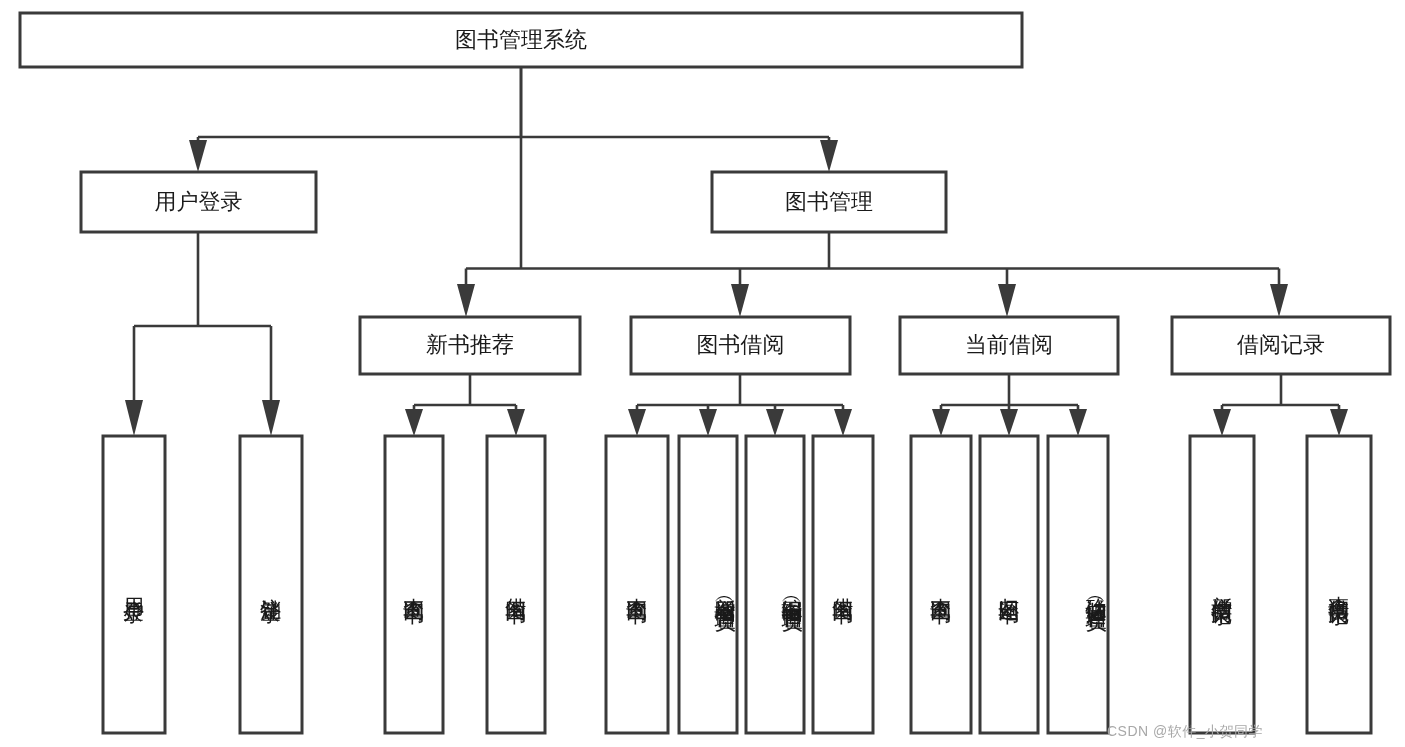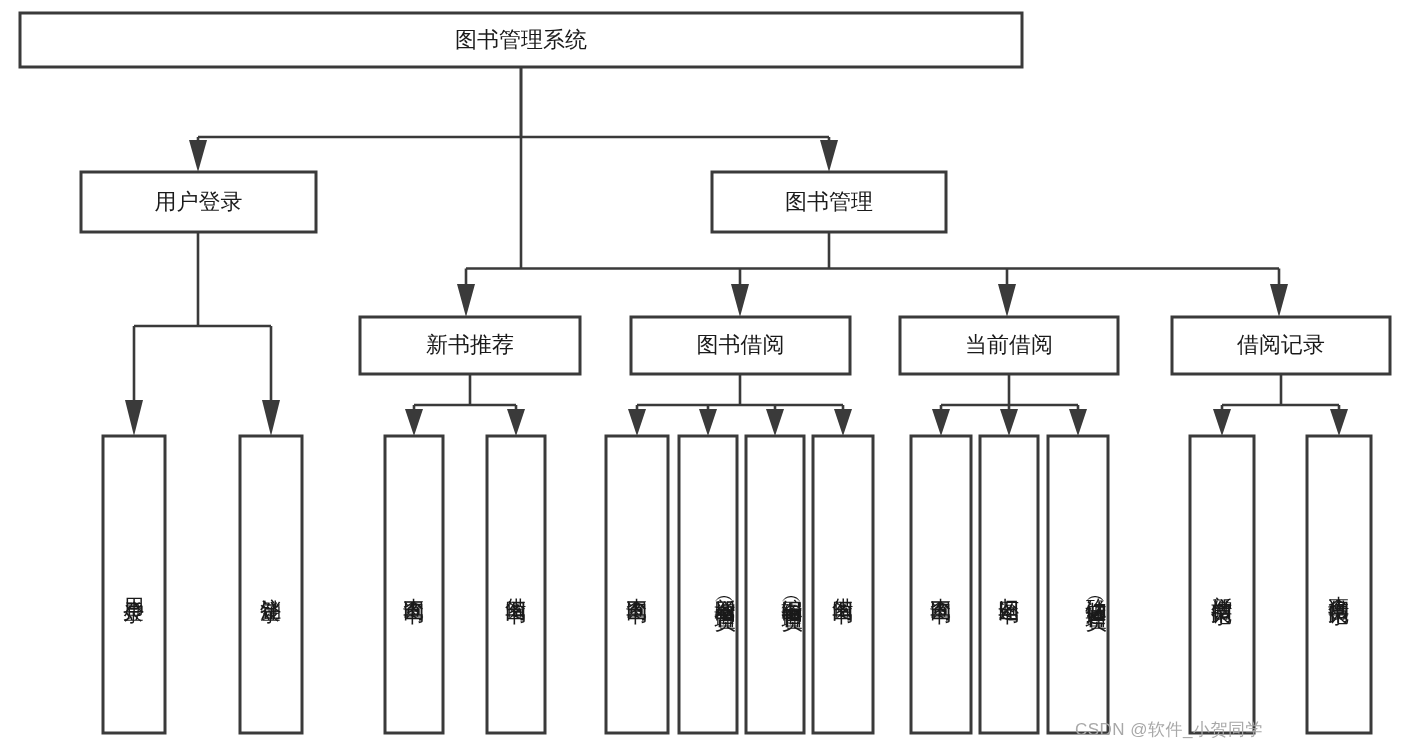--- a/index.html
+++ b/index.html
@@ -63,21 +63,21 @@
     justify-content: center;
     text-align: center;
     white-space: nowrap;
     pointer-events: none;
   }
   .watermark {
     position: absolute;
     right: 8px;
     bottom: 6px;
     font-family: "Liberation Sans", "DejaVu Sans", sans-serif;
-    font-size: 17px;
+    font-size: 14px;
     color: #a8a8a8;
     white-space: nowrap;
     letter-spacing: 0.5px;
   }
 </style>
 </head>
 <body>
 
 <div id="diagram-root">
 

